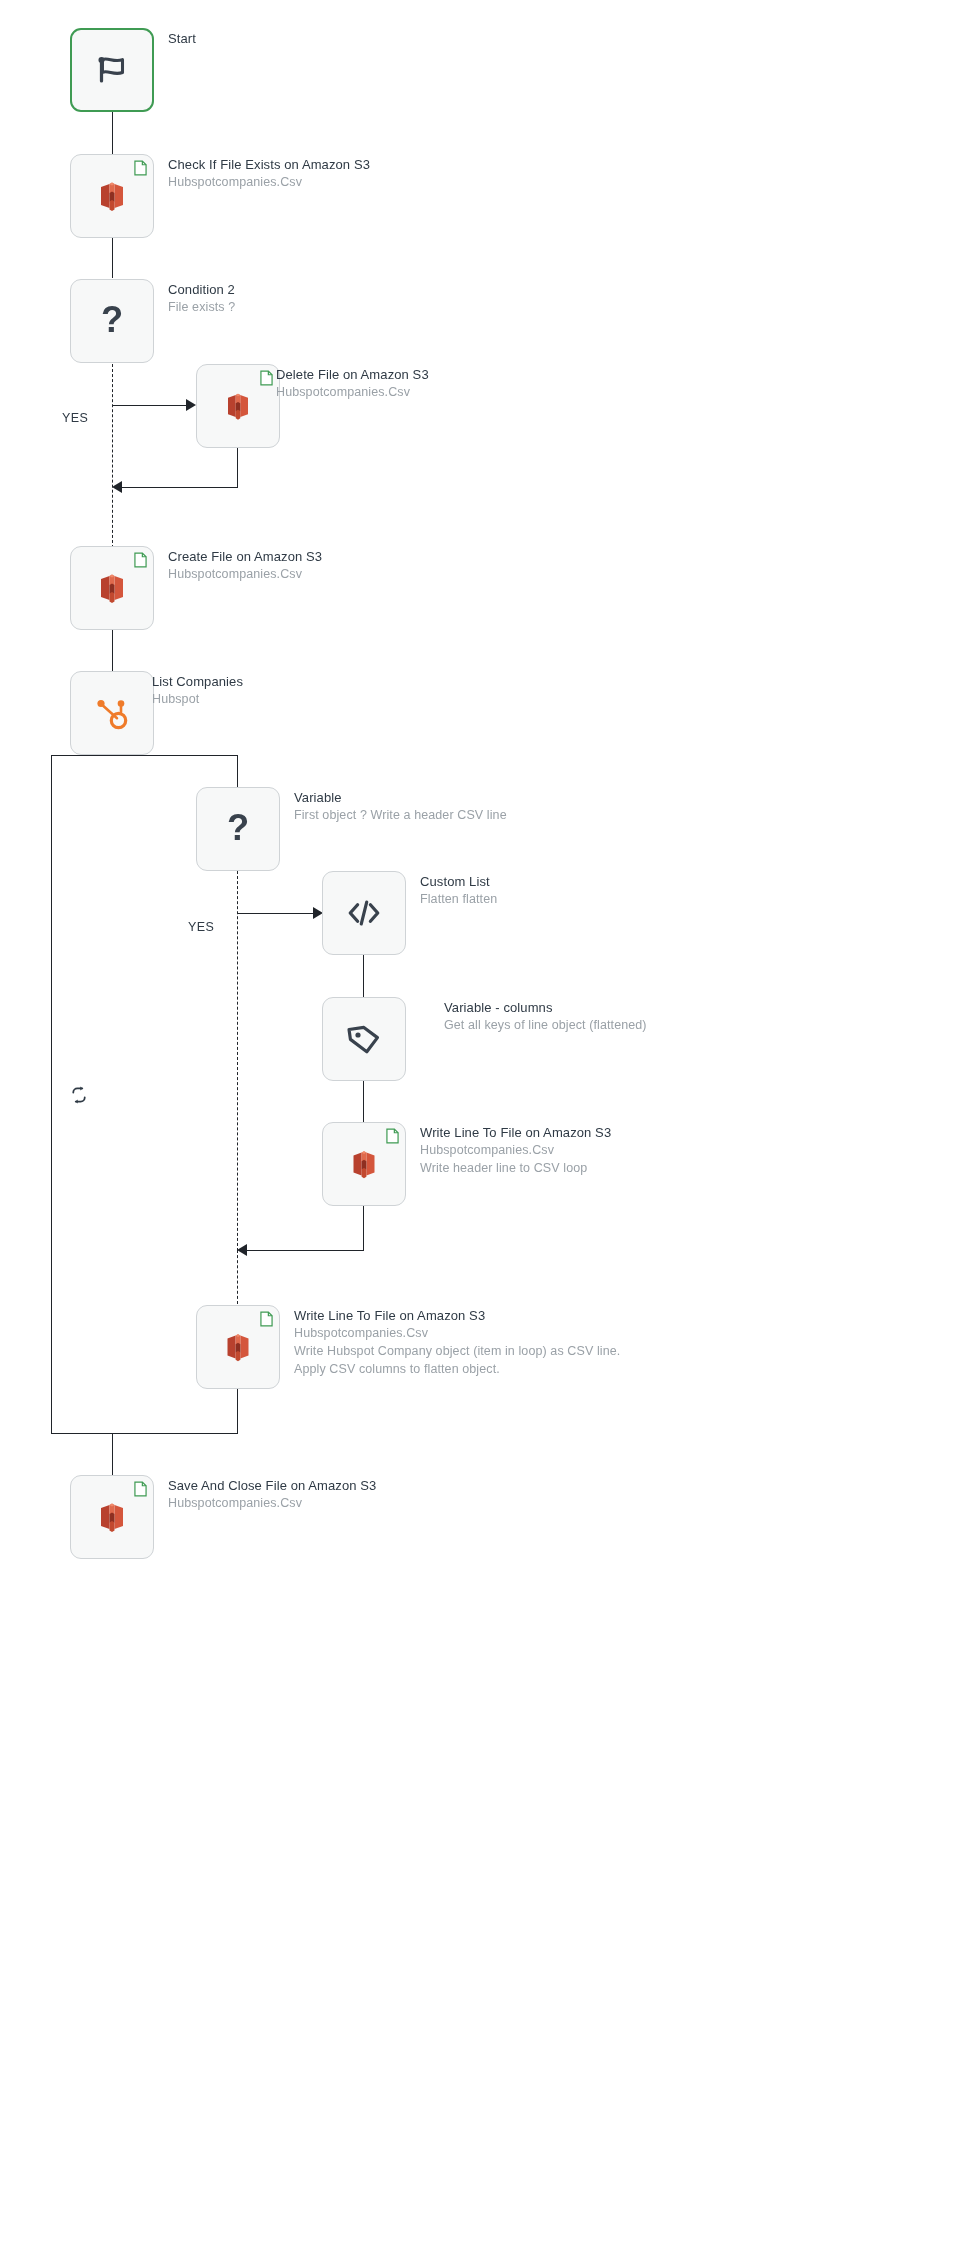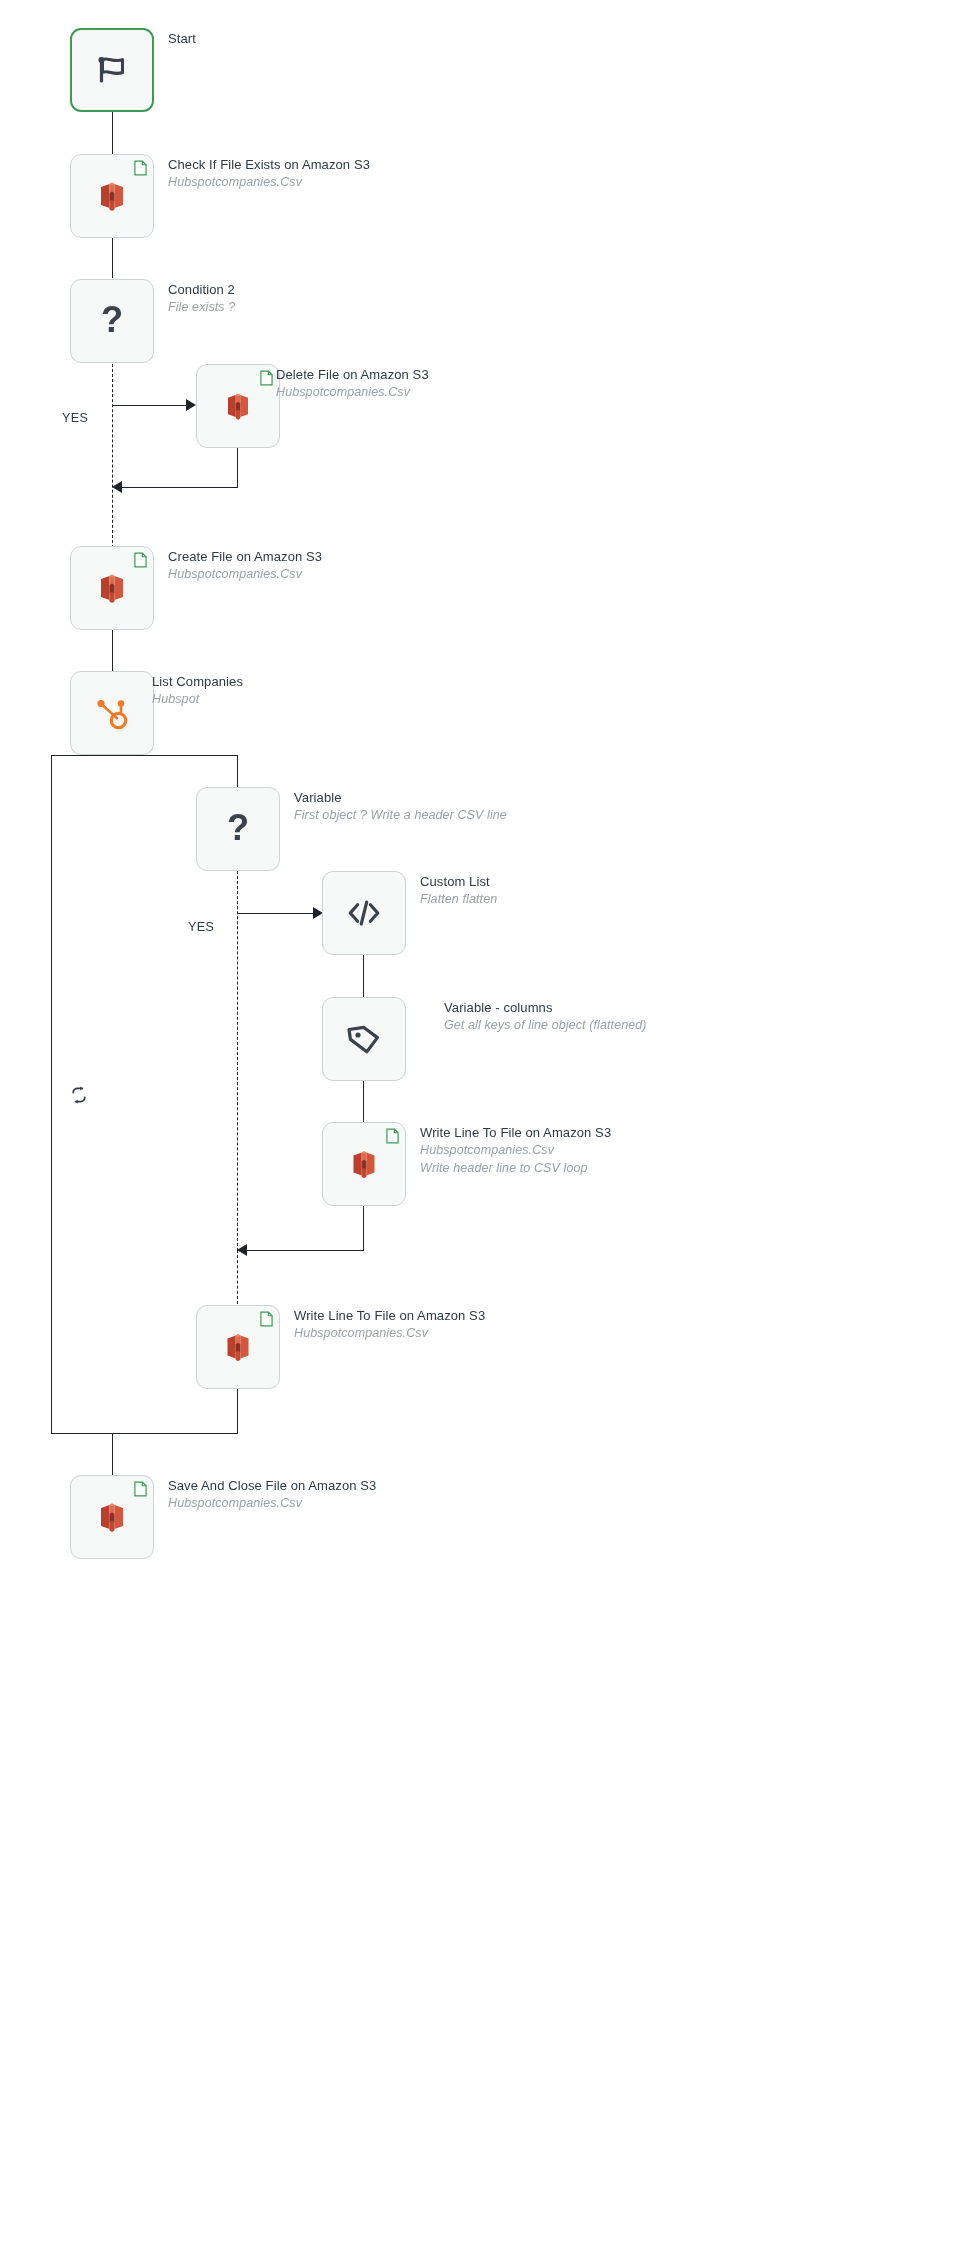--- a/index.html
+++ b/index.html
@@ -57,21 +57,21 @@
     line-height: 1.42;
     letter-spacing: .1px;
     white-space: nowrap;
   }
   .label .sub {
     font-size: 12.5px;
     color: #9aa1a7;
     line-height: 1.42;
     letter-spacing: .1px;
   }
-  .label .sub.nowrap { white-space: nowrap; font-style: italic; }
+  .label .sub.nowrap { white-space: nowrap; }
   .label.wide { width: 330px; }
   .label.wide .sub { white-space: normal; }
 
   
   .vline {
     position: absolute;
     width: 0;
     border-left: 1.1px solid #20242a;
     z-index: 1;
   }
@@ -350,20 +350,21 @@
         <path d="M19.5 10 L22 8.6 L24.5 10 V19 L22 20.4 L19.5 19 Z" fill="#e06a4d"></path>
         <path d="M19.5 19 L22 17.6 L24.5 19 V27.5 L22 29 L19.5 27.5 Z" fill="#8e2f21"></path>
         <path d="M19.5 27.5 L22 26.1 L24.5 27.5 V35.4 L22 37 L19.5 35.4 Z" fill="#c2492f"></path>
         <path d="M22 8.6 L24.5 10 L22 11.4 L19.5 10 Z" fill="#f08a6b"></path>
       </svg>
     </div>
   </div>
   <div class="label wide" style="left:294px; top:1307px;">
     <div class="ttl">Write Line To File on Amazon S3</div>
     <div class="sub nowrap">Hubspotcompanies.Csv</div>
+    <div class="sub">Write Hubspot Company object (item in loop) as CSV line. Apply CSV columns to flatten object.</div>
   </div>
 
   <div class="node" style="left:70px; top:1475px;">
     <svg class="corner-file" viewBox="0 0 14 17">
       <path d="M1 1 H9 L13 5 V16 H1 Z" fill="#ffffff" stroke="#3f9b53" stroke-width="1.3"></path>
       <path d="M9 1 V5 H13" fill="none" stroke="#3f9b53" stroke-width="1.3"></path>
     </svg>
     <div class="glyph">
       <svg width="44" height="44" viewBox="0 0 44 44">
         <path d="M11 13 L19.5 10 V34 L11 31 Z" fill="#b8412e"></path>

